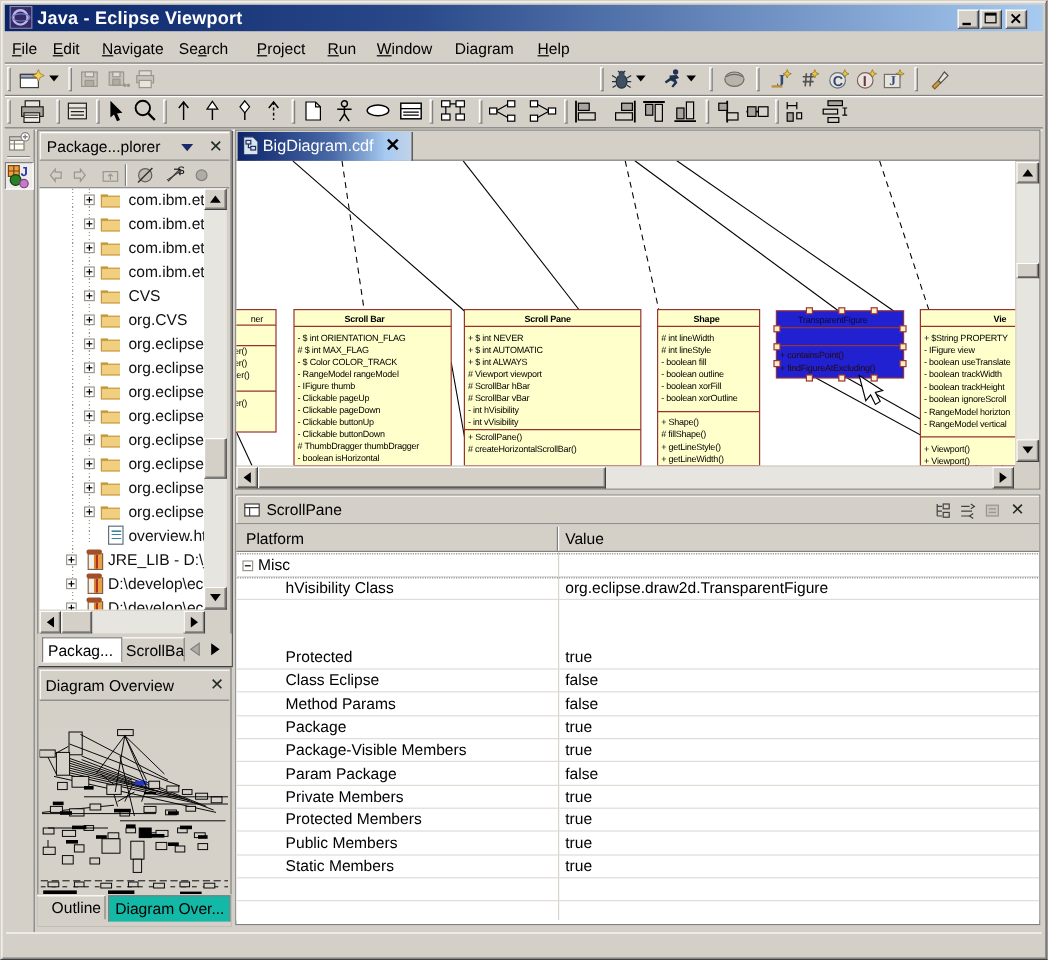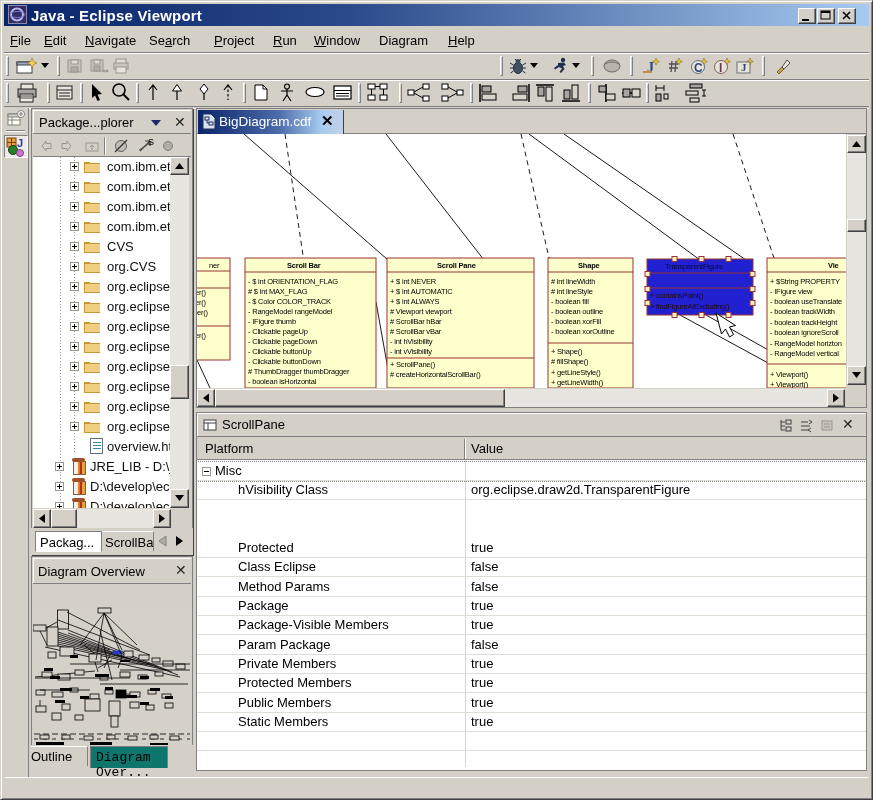--- a/index.html
+++ b/index.html
@@ -557,23 +557,23 @@
 <rect x="36" y="742" width="28" height="3"></rect>
         <rect x="90" y="742" width="22" height="3"></rect>
         <rect x="150" y="743" width="18" height="2"></rect>
 <rect x="55" y="700" width="10" height="3"></rect>
         <rect x="140" y="702" width="9" height="3"></rect>
 </g>
 </g>
 </svg>
 <div class="abs" style="left:31px;top:745px;width:162px;height:27px;background:#d4d0c8;"></div>
 <div class="abs" style="left:31px;top:746px;width:57px;height:20px;border-top:1px solid #fff;border-right:1px solid #808080;">
-    <span style="position:absolute;left:0;top:2px;">Outline</span>
+    <span style="position:absolute;left:12px;top:2px;">Outline</span>
   </div>
-<div class="abs" style="left:90px;top:746px;width:78px;height:22px;background:#0f766e;border:1px solid #808080;border-bottom:0;font-family:Liberation Mono, monospace;">
+<div class="abs" style="left:90px;top:746px;width:102px;height:22px;background:#14b8a6;border:1px solid #808080;border-bottom:0;">
     <span style="position:absolute;left:5px;top:3px;">Diagram Over...</span>
   </div>
 
 <div class="abs" style="left:196px;top:108px;width:671px;height:300px;background:#d4d0c8;border:1px solid #808080;"></div>
 
 <div class="abs" style="left:197px;top:109px;width:669px;height:25px;background:#d4d0c8;border-bottom:1px solid #808080;"></div>
 <div class="abs" style="left:198px;top:110px;width:146px;height:24px;background:linear-gradient(90deg,#0b246a 0%,#4a6aa8 55%,#a6caf0 85%,#c2d2e8 100%);border-right:1px solid #404040;"></div>
 <div class="abs" style="left:202px;top:113px;"><svg width="15" height="17">
       <path d="M1 1 L9 1 L13 5 L13 16 L1 16 z" fill="#d8e4f0" stroke="#203060"></path>
       <rect x="3" y="4" width="4" height="3" fill="none" stroke="#203060"></rect>

